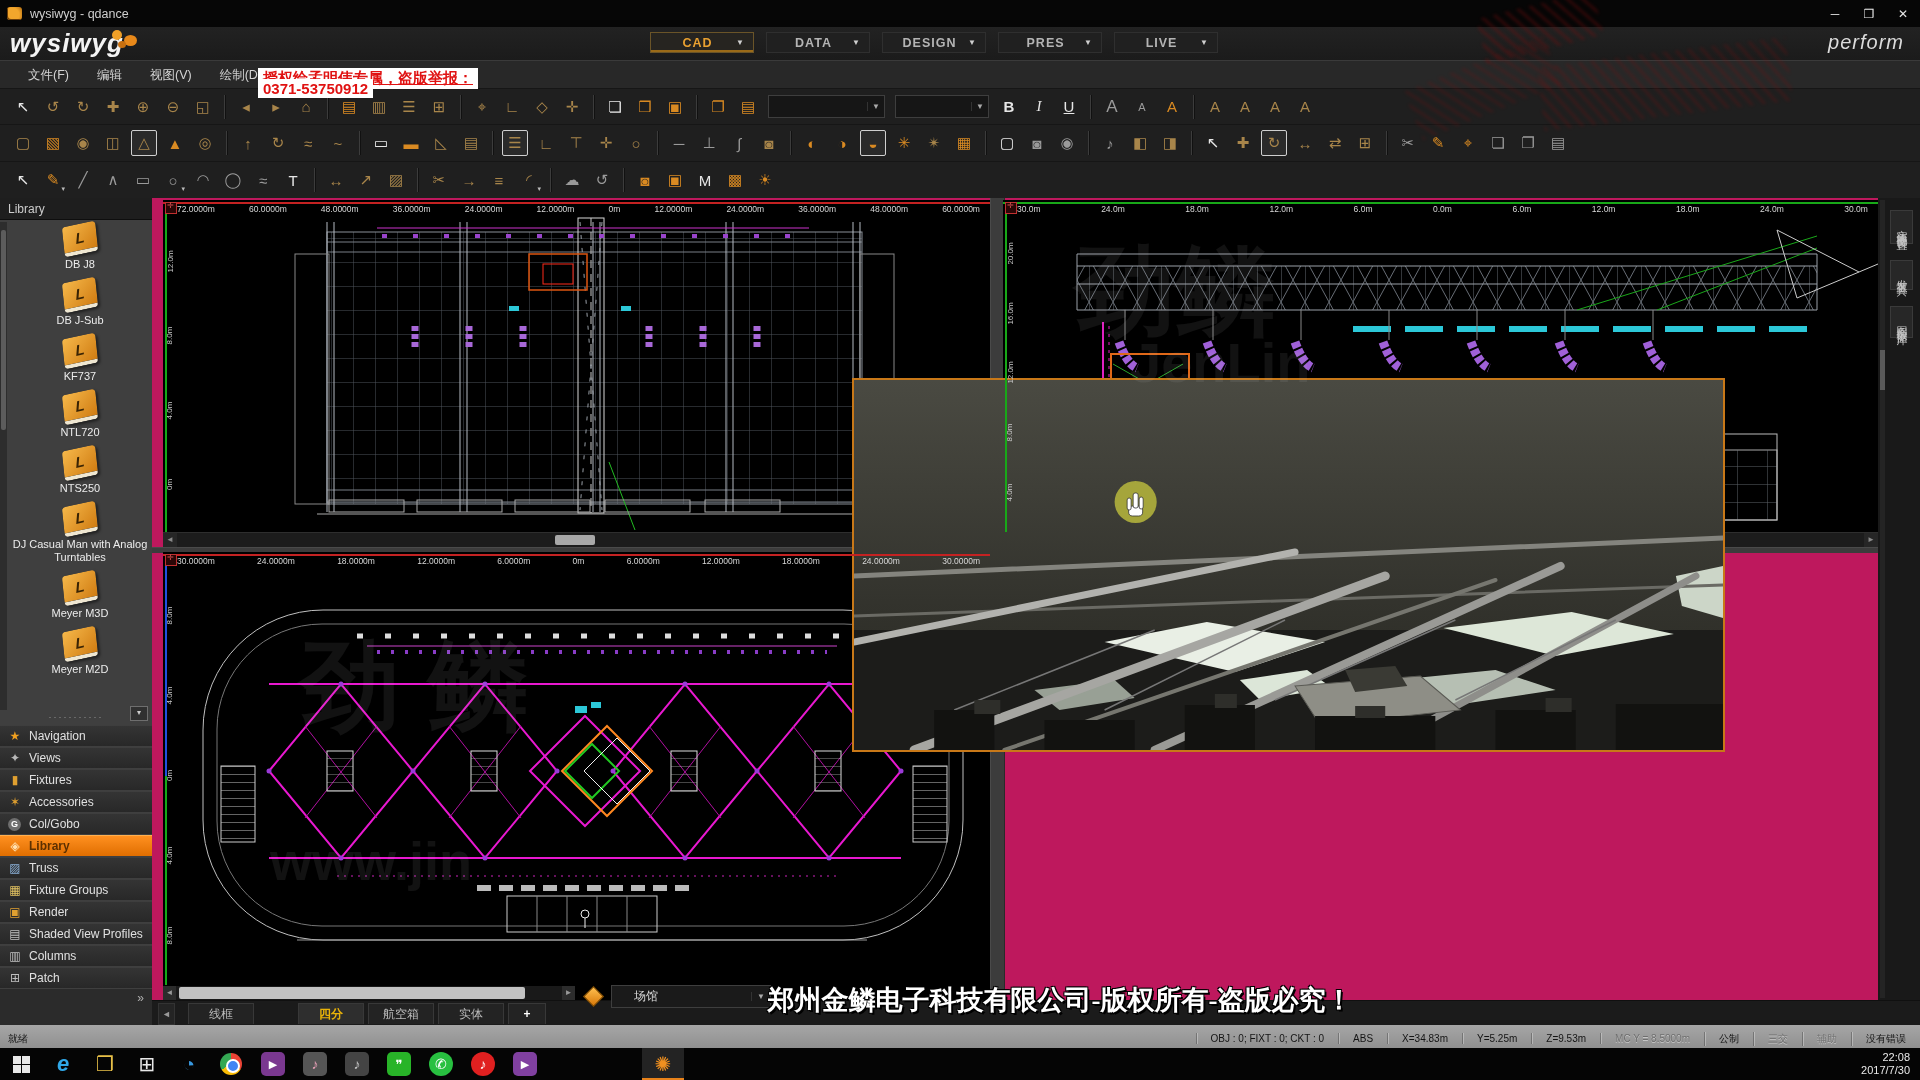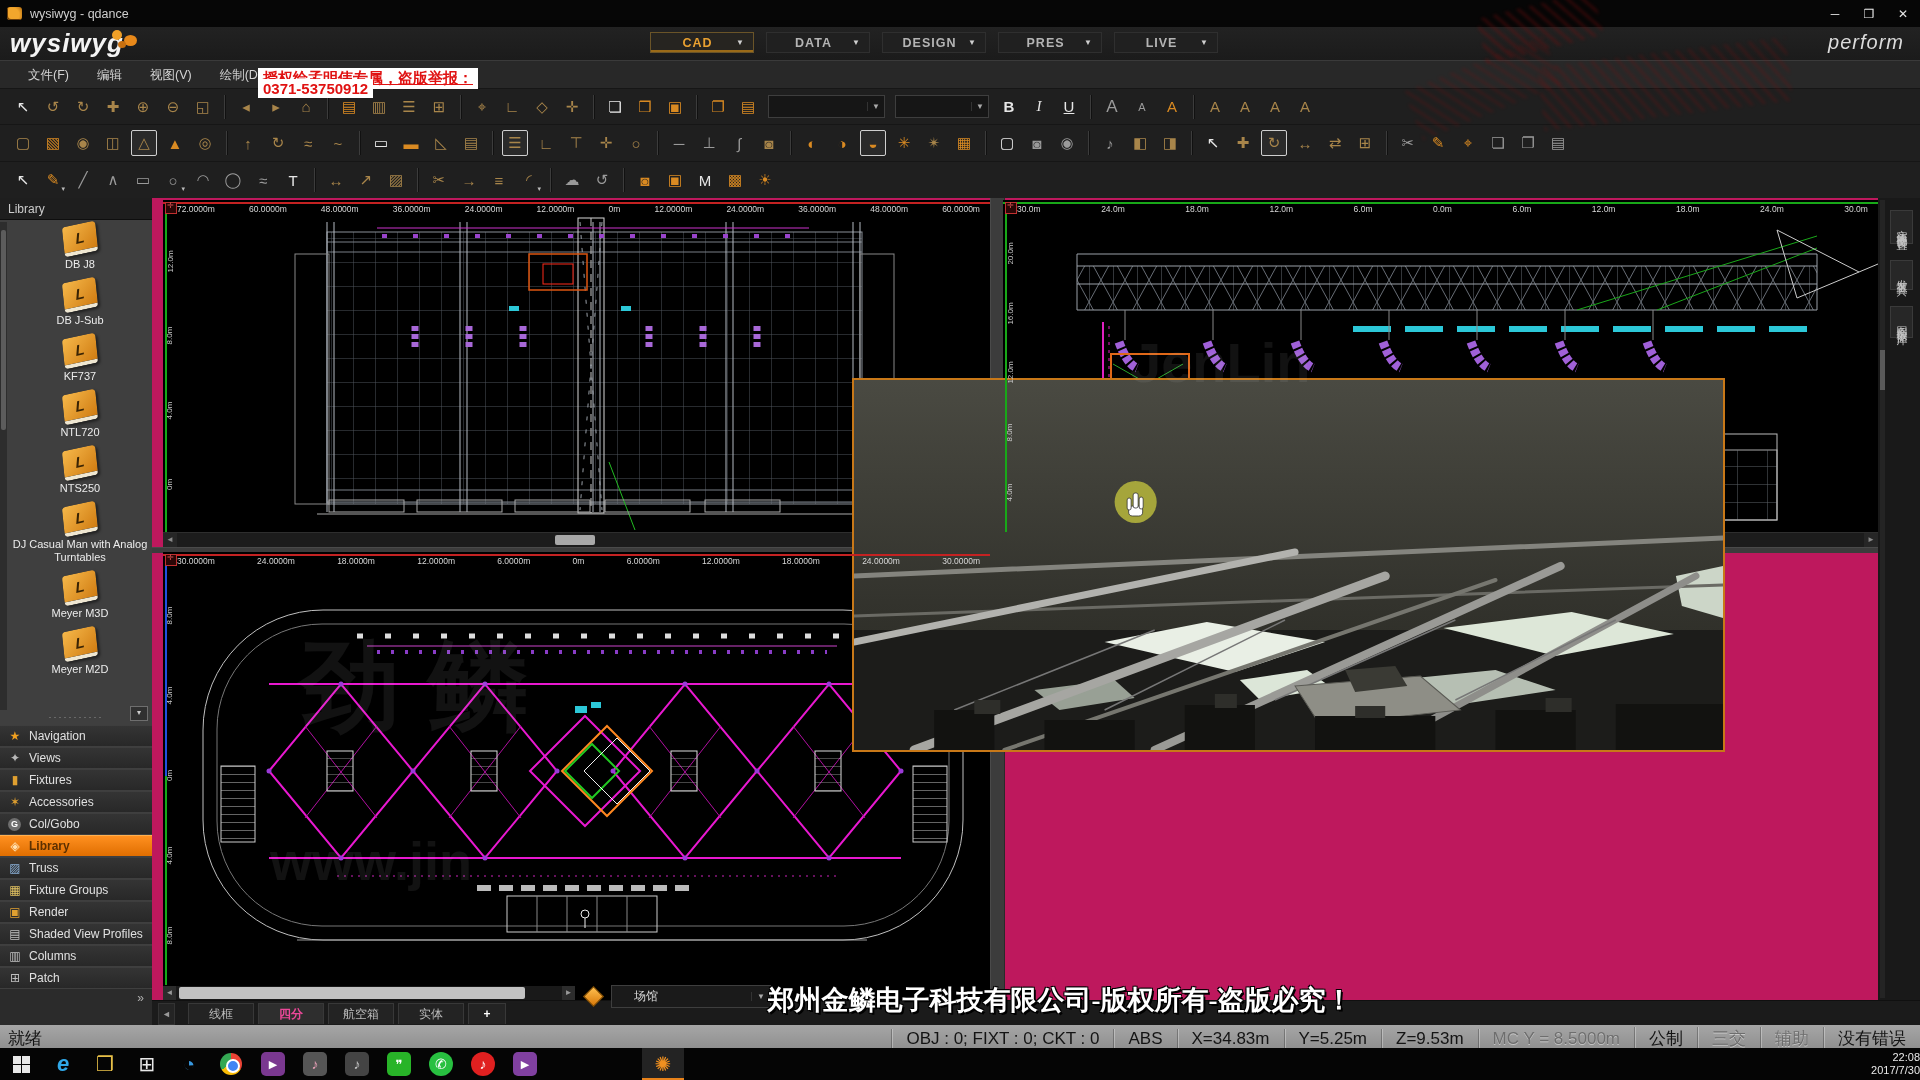--- a/index.html
+++ b/index.html
@@ -125,45 +125,45 @@
      border:1px solid #8a5200;margin-right:10px;}
   #scene-box{width:158px;height:21px;background:#1a1a1a;border:1px solid #3e3e3e;display:flex;align-items:center;}
   #scene-box .val{flex:1;font-size:12px;color:#d8d8d8;padding-left:22px;}
   #scene-box .arr{font-size:8px;color:#aaa;padding:0 5px;border-left:1px solid #333;}
   #bottombar{position:absolute;left:152px;top:1000px;width:1768px;height:25px;background:#1b1b1b;border-top:1px solid #101010;}
   #tab-arrow{position:absolute;left:6px;top:2px;width:15px;height:20px;background:#242424;color:#999;font-size:9px;
      text-align:center;line-height:20px;border:1px solid #333;}
   #sheettabs{position:absolute;left:36px;top:2px;display:flex;gap:4px;}
   .sheettab{min-width:44px;height:20px;background:#232323;border:1px solid #383838;border-bottom:none;color:#bcbcbc;
      font-size:12px;display:flex;align-items:center;justify-content:center;padding:0 10px;}
-  .sheettab.active{color:#ec4899;background:#2e2e2e;font-weight:bold;}
+  .sheettab.active{color:#eab308;background:#2e2e2e;font-weight:bold;margin-left:40px;}
   .sheettab.plus{min-width:24px;padding:0 6px;color:#fff;font-weight:bold;}
   #centerwm{position:absolute;left:640px;top:982px;width:840px;text-align:center;z-index:40;font-size:27px;font-weight:bold;
      color:#fff;text-shadow:2px 2px 0 #000,-1px -1px 0 #000,1px -1px 0 #000,-1px 1px 0 #000;font-family:"Liberation Serif","DejaVu Serif",serif;}
   
   #statusbar{position:absolute;left:0;top:1025px;width:1920px;height:27px;background:linear-gradient(#a6a6a6,#8c8c8c);
-     display:flex;align-items:center;font-size:17px;color:#141414;}
+     display:flex;align-items:center;font-size:10px;color:#141414;}
   #status-ready{padding-left:8px;}
   #status-items{margin-left:auto;display:flex;align-items:center;gap:0;}
   .statitem{padding:0 14px;border-left:1px solid rgba(0,0,0,.25);box-shadow:inset 1px 0 0 rgba(255,255,255,.3);white-space:nowrap;}
   .statitem.dim{color:#6e6e6e;text-shadow:0 1px 0 rgba(255,255,255,.45);}
   
   #taskbar{position:absolute;left:0;top:1048px;width:1920px;height:32px;background:#050505;display:flex;align-items:center;}
   .tkslot{width:42px;height:32px;display:flex;align-items:center;justify-content:center;position:relative;}
   .tkslot.tkactive{background:rgba(255,255,255,.12);box-shadow:inset 0 -2px 0 #e8821a;}
   .tkslot.gap{margin-left:96px;}
   .tkicon{display:flex;align-items:center;justify-content:center;}
   .tkicon.circle{width:24px;height:24px;border-radius:50%;}
   .tkicon.round{width:24px;height:24px;border-radius:5px;}
   .tkicon.plain{width:26px;height:26px;}
   .tkicon.chrome{width:22px;height:22px;border-radius:50%;background:conic-gradient(#ea4335 0 33%,#fbbc05 33% 66%,#34a853 66% 100%);position:relative;}
   .tkicon.chrome:after{content:"";position:absolute;left:6px;top:6px;width:10px;height:10px;border-radius:50%;background:#4285f4;border:2px solid #fff;}
   .winlogo{display:grid;grid-template-columns:8px 8px;grid-template-rows:8px 8px;gap:1px;}
   .winlogo div{background:#e8e8e8;}
-  #clock{margin-left:auto;text-align:right;font-size:11px;line-height:13px;color:#eaeaea;}
+  #clock{margin-left:auto;text-align:right;font-size:11px;line-height:13px;color:#eaeaea;padding-right:10px;}
   svg{display:block;}
 </style>
 </head>
 <body>
 
 <div id="app">
 
   <div id="titlebar">
     <div id="titleicon"></div>
     <div id="titletext">wysiwyg - qdance</div>
@@ -799,20 +799,21 @@
         <g fill="#ffffff" stroke="#333" stroke-width="0.8">
           <rect x="-7" y="4" width="14" height="10" rx="4"></rect>
           <rect x="-2.5" y="-9" width="5" height="15" rx="2"></rect>
           <rect x="3.5" y="-5" width="4" height="12" rx="2"></rect>
           <rect x="-8.5" y="-4" width="4" height="12" rx="2"></rect>
         </g>
       </g>
     </svg>
   </div>
 
+  <div class="faintwm" style="left:1075px;top:225px;font-size:100px;">劲鳞</div>
   <div class="faintwm" style="left:1130px;top:330px;font-size:56px;">JenLin</div>
   <div class="faintwm" style="left:300px;top:620px;font-size:100px;">劲 鳞</div>
   <div class="faintwm" style="left:270px;top:830px;font-size:54px;">www.jin</div>
 
   <div id="bl-bigscroll">
     <div class="sarr l">◄</div>
       <div class="sarr r">►</div>
       <div class="thumb"></div>
   </div>
   <div id="scene-combo">

